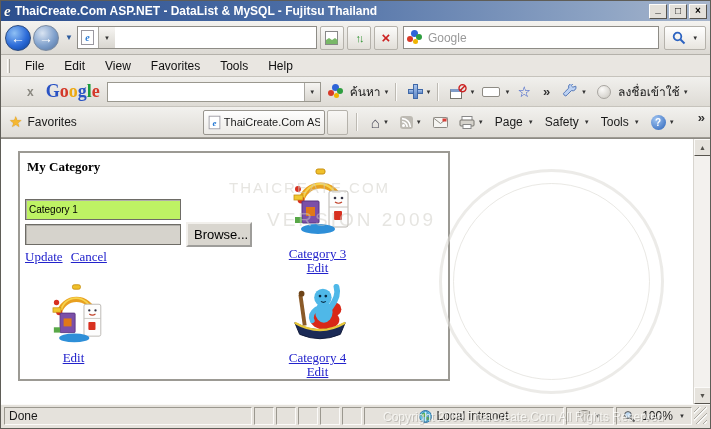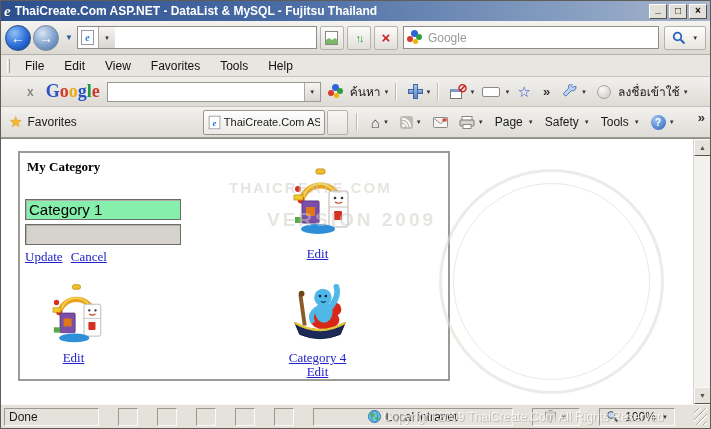--- a/index.html
+++ b/index.html
@@ -85,40 +85,40 @@
 
   
   .content{flex:1;position:relative;background:#fff;border-top:1px solid #8e8b84;overflow:hidden;}
   .scrollbar{position:absolute;right:0;top:0;width:17px;height:100%;background:#f3f1ee;border-left:1px solid #d8d5cf;}
   .sb-btn{position:absolute;left:0;width:17px;height:17px;background:#e6e3dd;border:1px solid;border-color:#fbfaf8 #57544e #57544e #fbfaf8;color:#55534e;font-size:7px;display:flex;align-items:center;justify-content:center;}
   .sb-up{top:0;}
   .sb-down{bottom:0;}
 
   .databox{position:absolute;left:17px;top:12px;width:432px;height:230px;border:2px solid #9c9a94;background:#fff;}
   .page-heading{position:absolute;left:7px;top:6px;font-family:"Liberation Serif",serif;font-weight:bold;font-size:13px;color:#000;}
-  .txt-input{position:absolute;left:5px;top:46px;width:156px;height:21px;border:1px solid #6e6c66;box-shadow:inset 1px 1px 0 #b0aea8;font-family:"Liberation Sans",sans-serif;font-size:15px;padding:1px 3px;background:#86efac;}
+  .txt-input{position:absolute;left:5px;top:46px;width:156px;height:21px;border:1px solid #6e6c66;box-shadow:inset 1px 1px 0 #b0aea8;font-family:"Liberation Sans",sans-serif;font-size:10px;padding:1px 3px;background:#bef264;}
   .file-box{position:absolute;left:5px;top:71px;width:156px;height:21px;border:1px solid #6e6c66;box-shadow:inset 1px 1px 0 #b0aea8;background:#d6d3cc;}
   .browse-btn{position:absolute;left:166px;top:69px;width:66px;height:25px;background:#d9d6cf;border:2px outset #f2f0ec;font-family:"Liberation Sans",sans-serif;font-size:13px;color:#000;}
   .links-row{position:absolute;left:5px;top:96px;font-family:"Liberation Serif",serif;font-size:13px;}
   .plink{text-decoration:underline;cursor:pointer;margin-right:5px;}
   .item-cell{position:absolute;text-align:center;font-family:"Liberation Serif",serif;font-size:13px;line-height:14px;}
   .cell-c3{left:240px;top:14px;width:120px;}
   .cell-c2{left:6px;top:130px;width:100px;}
   .cell-c4{left:240px;top:130px;width:120px;}
   .item-cell svg{display:block;margin:0 auto 6px auto;}
   .cell-c3 svg{margin-bottom:10px;}
 
-  .wm{position:absolute;pointer-events:none;color:rgba(205,203,196,.5);font-weight:bold;z-index:5;}
+  .wm{position:absolute;pointer-events:none;color:rgba(205,203,196,.5);font-weight:normal;z-index:5;}
   .wm1{left:228px;top:40px;font-size:15px;letter-spacing:2px;}
   .wm2{left:266px;top:70px;font-size:19px;letter-spacing:3px;}
   .wm-ring{position:absolute;left:438px;top:30px;width:225px;height:225px;border:3px solid rgba(224,222,216,.6);border-radius:50%;pointer-events:none;z-index:4;}
   .wm-ring2{position:absolute;left:452px;top:44px;width:197px;height:197px;border:1px solid rgba(224,222,216,.7);border-radius:50%;pointer-events:none;z-index:4;}
 
   
-  .statusbar{height:24px;flex:0 0 24px;display:flex;align-items:center;background:#e5e2dc;border-top:1px solid #fbfaf8;padding:2px 3px;position:relative;gap:17px;}
+  .statusbar{height:24px;flex:0 0 24px;display:flex;align-items:flex-start;background:#e5e2dc;border-top:1px solid #fbfaf8;padding:2px 3px;position:relative;}
   .pane{border:1px solid;border-color:#9b988f #fbfaf8 #fbfaf8 #9b988f;height:18px;display:flex;align-items:center;padding:0 4px;margin-right:2px;background:#e5e2dc;}
   .pane-done{flex:1;}
   .pane-sm{width:20px;}
   .pane-zone{width:200px;justify-content:center;}
   .pane-act{width:48px;justify-content:center;}
   .pane-zoom{width:76px;justify-content:center;}
   .zone-label{margin-left:4px;}
   .grip-corner{width:13px;height:17px;background:repeating-linear-gradient(135deg,transparent 0 3px,#aca9a2 3px 4px,#f8f8f6 4px 5px);}
   .status-wm{position:absolute;left:382px;top:5px;width:320px;color:rgba(252,252,250,.75);text-shadow:1px 1px 0 rgba(120,118,112,.35);font-size:12px;white-space:nowrap;pointer-events:none;z-index:6;}
   .shield-ico{width:11px;height:13px;background:#cfccc5;border:1px solid #8e8b84;clip-path:polygon(50% 0,100% 15%,92% 60%,50% 100%,8% 60%,0 15%);}
@@ -304,20 +304,21 @@
     <span class="fav-chev chev">»</span>
   </div>
 
   <div class="content">
 
     <div class="databox">
       <div class="page-heading">My Category</div>
 
       <input class="txt-input" type="text" value="Category 1" style="">
       <div class="file-box"></div>
+      <button class="browse-btn">Browse...</button>
       <div class="links-row">
         <span class="plink" style="color: rgb(34, 34, 204);">Update</span>
         <span class="plink" style="color: rgb(34, 34, 204);">Cancel</span>
       </div>
 
       <div class="item-cell cell-c3">
         <svg width="66" height="70" viewBox="0 0 66 70">
           <rect x="29" y="2" width="9" height="5" rx="2" fill="#f0c02a" stroke="#c89010" stroke-width="1"></rect>
           <path d="M14 34 A20 20 0 0 1 53 34" fill="none" stroke="#e8a020" stroke-width="6"></path>
           <path d="M16 34 A17 17 0 0 1 50 34" fill="none" stroke="#f6d44c" stroke-width="2"></path>
@@ -329,20 +330,21 @@
             <circle cx="55" cy="31" r="1.3" fill="#334"></circle>
           <path d="M48 35 q3.5 2.5 7 0" stroke="#c04028" stroke-width="1.2" fill="none"></path>
           <rect x="47" y="44" width="8" height="9" rx="1" fill="#d83020"></rect>
           <rect x="15" y="34" width="17" height="22" rx="1" fill="#7b4fa8" stroke="#5a3480"></rect>
           <rect x="19" y="40" width="9" height="9" fill="#e07818"></rect>
           <rect x="7" y="28" width="9" height="5" fill="#f0c830" stroke="#c89010" stroke-width=".8"></rect>
           <circle cx="11" cy="22" r="3" fill="#d83020"></circle>
           <rect x="8" y="50" width="7" height="6" fill="#58a848"></rect>
           <ellipse cx="31" cy="62" rx="17" ry="5" fill="#2e8fd8"></ellipse>
         </svg>
+        <div><span class="plink" style="color: rgb(34, 34, 204);">Category 3</span></div>
         <div><span class="plink" style="color: rgb(34, 34, 204);">Edit</span></div>
       </div>
 
       <div class="item-cell cell-c2">
         <svg width="64" height="62" viewBox="0 0 66 70">
           <rect x="29" y="2" width="9" height="5" rx="2" fill="#f0c02a" stroke="#c89010" stroke-width="1"></rect>
           <path d="M14 34 A20 20 0 0 1 53 34" fill="none" stroke="#e8a020" stroke-width="6"></path>
           <path d="M16 34 A17 17 0 0 1 50 34" fill="none" stroke="#f6d44c" stroke-width="2"></path>
           <circle cx="14" cy="33" r="3.4" fill="#d83020"></circle>
           <circle cx="53" cy="33" r="3.4" fill="#58a848"></circle>

